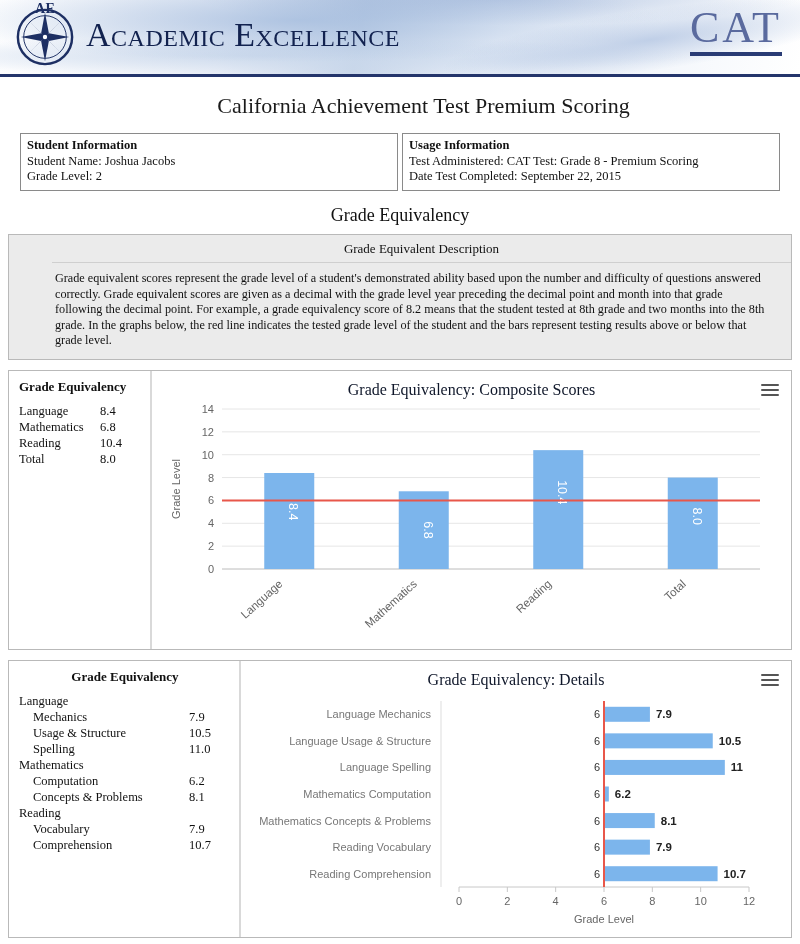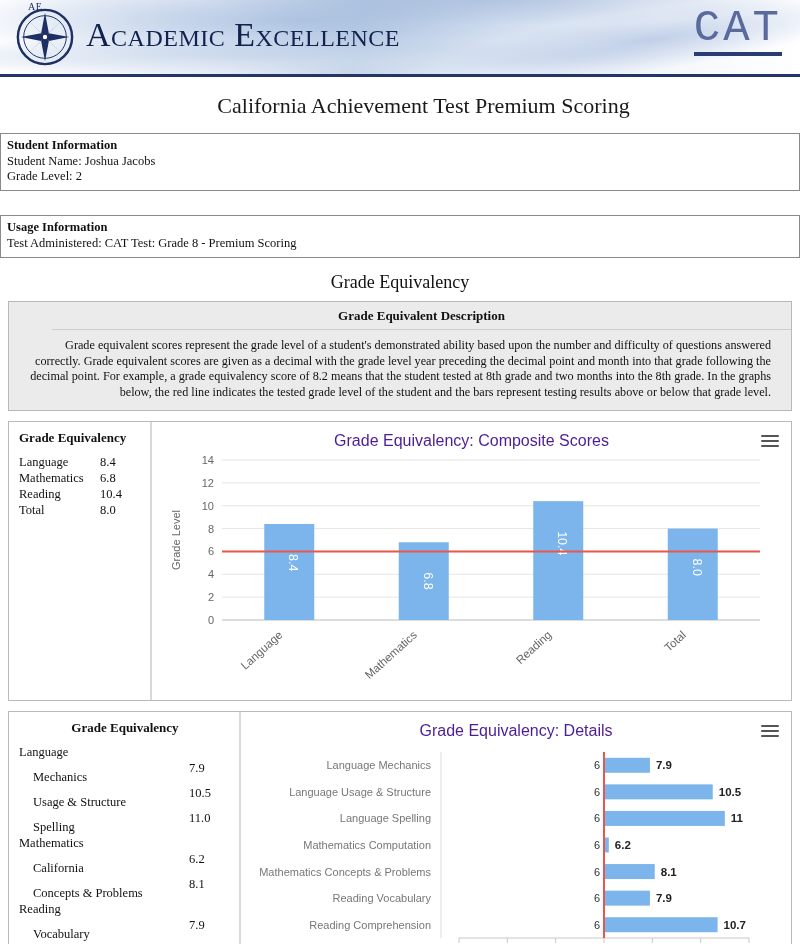--- a/index.html
+++ b/index.html
@@ -40,69 +40,69 @@
     transform: rotate(-8deg);
   }
   .compass {
     position: absolute;
     left: 14px; top: 6px;
     width: 62px; height: 62px;
     color: #1d2f63;
   }
   .ae-tag {
     position: absolute;
-    left: 28px; top: 1px;
-    font-size: 10px;
+    left: 35px; top: 1px;
+    font-size: 14px;
     letter-spacing: .5px;
     color: #1d2f63;
     font-family: "Liberation Serif", serif;
+    font-weight: bold;
   }
   .brand {
     position: absolute;
     left: 86px; top: 16px;
     font-size: 34px;
     color: #12224f;
     letter-spacing: .5px;
     font-variant: small-caps;
     white-space: nowrap;
   }
   .cat-logo {
     position: absolute;
     right: 18px; top: 6px;
     text-align: center;
   }
   .cat-logo .cat-text {
     font-size: 44px;
     letter-spacing: 3px;
     color: #5a6a9e;
     line-height: 44px;
-    font-family: Liberation Mono, monospace;
+    font-family: Liberation Serif, serif;
   }
   .cat-logo .cat-bar {
     height: 4px;
     background: #2a3c75;
     margin-top: 2px;
   }
 
   
   .page-title {
     text-align: center;
     font-size: 22px;
     margin: 16px 0 14px 0;
     color: #1a1a1a;
     padding-left: 47px;
   }
 
   
   .info-row {
     display: flex;
-    gap: 24px;
-    padding: 0 0;
+    gap: 4px;
+    padding: 0 20px;
     box-sizing: border-box;
-    flex-direction: column;
   }
   .info-box {
     flex: 1;
     border: 1px solid #8a8a8a;
     padding: 4px 6px 6px 6px;
     font-size: 12.5px;
     line-height: 15px;
     background: #fff;
   }
   .info-box .hdr {
@@ -118,32 +118,33 @@
   }
 
   
   .desc-panel {
     margin: 0 8px;
     border: 1px solid #b9b9b9;
     background: #ebebeb;
   }
   .desc-panel .desc-title {
     text-align: center;
-    font-weight: bold;
+    font-weight: normal;
     font-size: 13px;
     padding: 6px 0 5px 0;
     border-bottom: 1px solid #cfcfcf;
     margin-left: 43px;
   }
   .desc-panel .desc-body {
     background: #ebebeb;
     font-size: 12.2px;
     line-height: 15.5px;
     padding: 8px 20px 10px 10px;
-    text-align: right;
+    text-align: left;
+    margin-left: 36px;
   }
 
   
   .card {
     margin: 10px 8px 0 8px;
     border: 1px solid #b9b9b9;
     background: #fff;
     display: flex;
     box-sizing: border-box;
   }
@@ -166,27 +167,27 @@
   }
   .pane-title.center { text-align: center; }
 
   .score-line {
     display: flex;
     font-size: 12.5px;
     line-height: 16px;
   }
   .score-line .lbl { flex: 1; }
   .score-line .val { width: 42px; text-align: left; }
-  .score-line.indent .lbl { padding-left: 14px; margin-top: 9px; }
+  .score-line.indent .lbl { padding-left: 14px; }
 
   .chart-title {
     text-align: center;
     font-size: 16px;
-    color: #4c1d95;
-    font-family: Liberation Sans, sans-serif;
+    color: #0f172a;
+    font-family: Liberation Serif, serif;
     padding: 4px 0 2px 0;
   }
   .hamburger {
     position: absolute;
     right: 12px; top: 10px;
     width: 18px;
     cursor: pointer;
   }
   .hamburger span {
     display: block;
@@ -234,20 +235,21 @@
 
 <div class="info-row">
   <div class="info-box">
     <div class="hdr">Student Information</div>
     <div>Student Name: Joshua Jacobs</div>
     <div>Grade Level: 2</div>
   </div>
   <div class="info-box">
     <div class="hdr">Usage Information</div>
     <div>Test Administered: CAT Test: Grade 8 - Premium Scoring</div>
+    <div>Date Test Completed: September 22, 2015</div>
   </div>
 </div>
 
 <div class="section-title">Grade Equivalency</div>
 
 <div class="desc-panel">
   <div class="desc-title">Grade Equivalent Description</div>
   <div class="desc-body">Grade equivalent scores represent the grade level of a student's demonstrated ability based upon the number and difficulty of questions answered correctly. Grade equivalent scores are given as a decimal with the grade level year preceding the decimal point and month into that grade following the decimal point. For example, a grade equivalency score of 8.2 means that the student tested at 8th grade and two months into the 8th grade. In the graphs below, the red line indicates the tested grade level of the student and the bars represent testing results above or below that grade level.</div>
 </div>
 
@@ -335,21 +337,21 @@
         </div>
         <div class="score-line indent">
           <span class="lbl">Spelling</span>
           <span class="val">11.0</span>
         </div>
         <div class="score-line">
           <span class="lbl">Mathematics</span>
           <span class="val"></span>
         </div>
         <div class="score-line indent">
-          <span class="lbl">California</span>
+          <span class="lbl">Computation</span>
           <span class="val">6.2</span>
         </div>
         <div class="score-line indent">
           <span class="lbl">Concepts &amp; Problems</span>
           <span class="val">8.1</span>
         </div>
         <div class="score-line">
           <span class="lbl">Reading</span>
           <span class="val"></span>
         </div>

